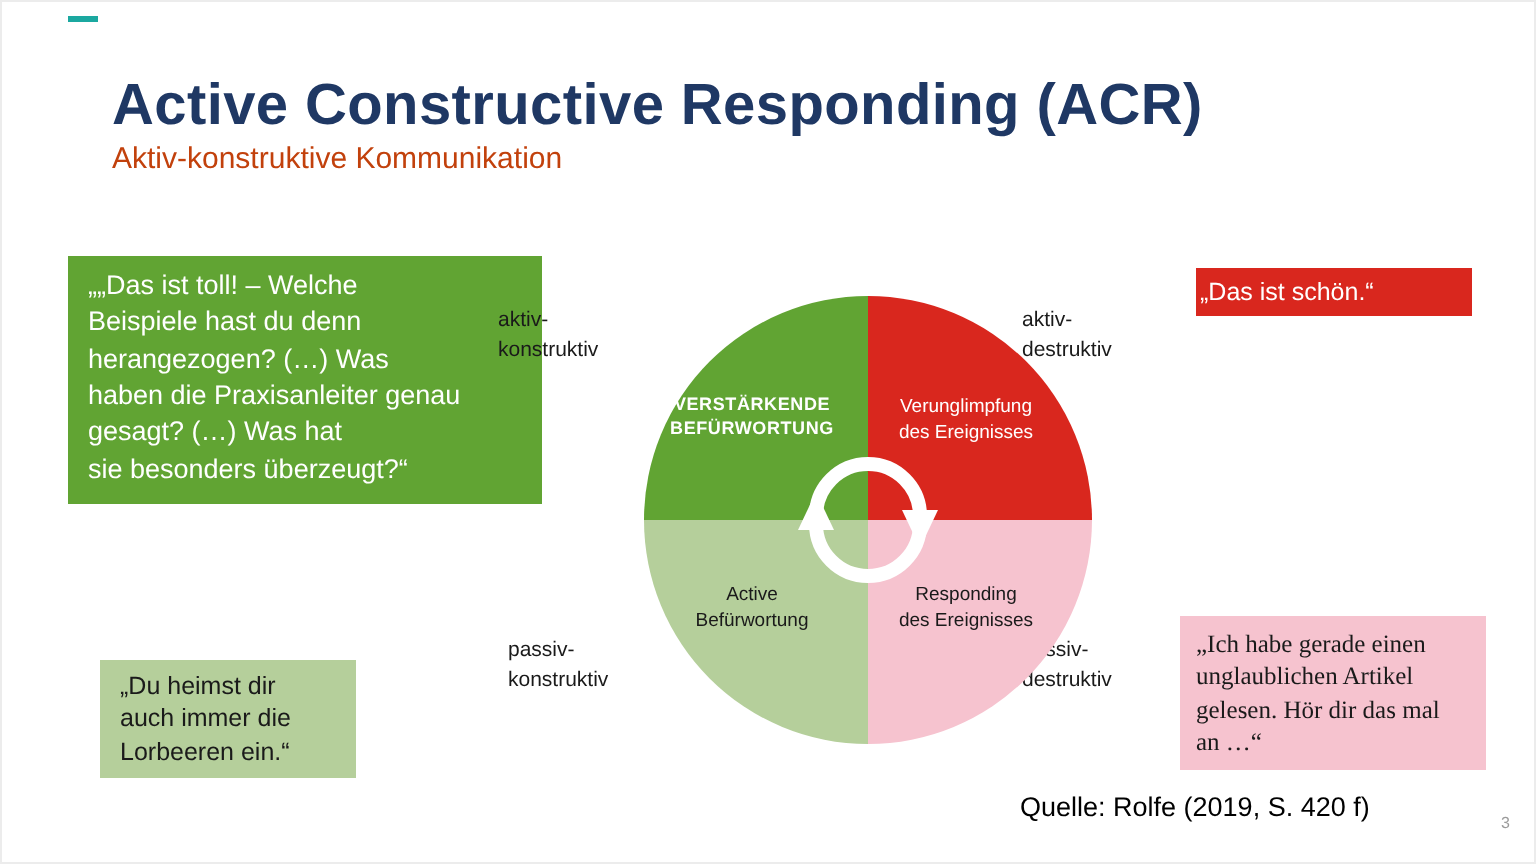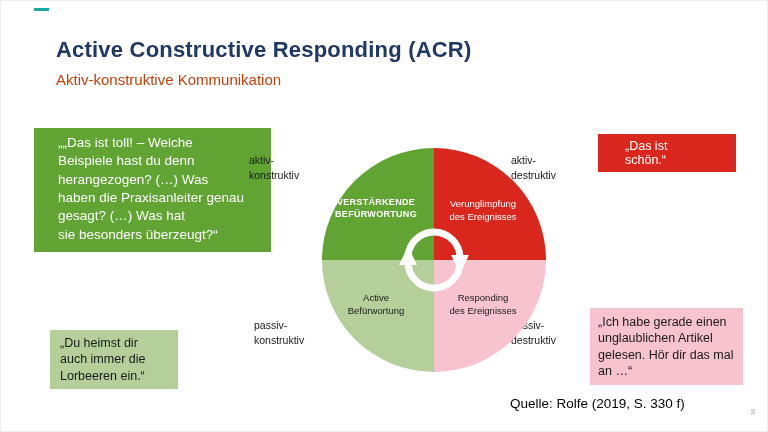--- a/index.html
+++ b/index.html
@@ -7,45 +7,45 @@
   .slide {
     position:relative; width:768px; height:432px; background:#ffffff;
     overflow:hidden; box-sizing:border-box; border:1px solid #ececec;
   }
   .accent-dash {
     position:absolute; left:33px; top:7px; width:15px; height:3px;
     background:#1BA8A0;
   }
   .title {
     position:absolute; left:55px; top:36px; margin:0;
-    font-size:22px; font-weight:700; color:#1F3864; letter-spacing:0.2px;
+    font-size:29px; font-weight:700; color:#1F3864; letter-spacing:0.2px;
   }
   .subtitle {
     position:absolute; left:55px; top:70px;
     font-size:15px; font-weight:400; color:#c2410c;
   }
   .quote {
     position:absolute; white-space:pre-line; box-sizing:border-box;
   }
   .quote-ac {
     left:33px; top:127px; width:237px; min-height:124px;
     background:#61A433; color:#ffffff; font-size:13.5px; line-height:1.36;
-    padding:6px 24px;
+    padding:6px 10px;
   }
   .quote-ad {
     left:597px; top:133px; width:138px; background:#D9271E; color:#ffffff;
-    font-size:12.5px; padding:5px 27px;
+    font-size:12.5px; padding:5px 2px;
   }
   .quote-pc {
     left:49px; top:329px; width:128px; background:#B5CF9B; color:#1a1a1a;
     font-size:12.5px; line-height:1.3; padding:5px 10px;
   }
   .quote-pd {
     left:589px; top:307px; width:153px; background:#F6C3CF; color:#1a1a1a;
-    font-size:12.5px; line-height:1.3; padding:6px 8px;
+    font-size:12.5px; line-height:1.3; padding:6px 8px;font-family:Liberation Serif, serif;
   }
   .outer-label {
     position:absolute; font-weight:400; font-size:10.5px; color:#1a1a1a;
     text-align:left; line-height:1.4;
   }
   .outer-label span { display:block; }
   .ol-tl { left:248px; top:152px; width:100px; }
   .ol-tr { left:510px; top:152px; width:100px; }
   .ol-bl { left:253px; top:317px; width:100px; }
   .ol-br { left:510px; top:317px; width:100px; }
@@ -131,16 +131,16 @@
     <div class="inner-label il-bl">
       <span>Active</span>
       <span>Befürwortung</span>
     </div>
     <div class="inner-label il-br">
       <span>Responding</span>
       <span>des Ereignisses</span>
     </div>
   </div>
 
-  <div class="source">Quelle: Rolfe (2019, S. 330 f)</div>
+  <div class="source">Quelle: Rolfe (2019, S. 420 f)</div>
   <div class="page-number">3</div>
 
 </div>
 
 </body></html>

